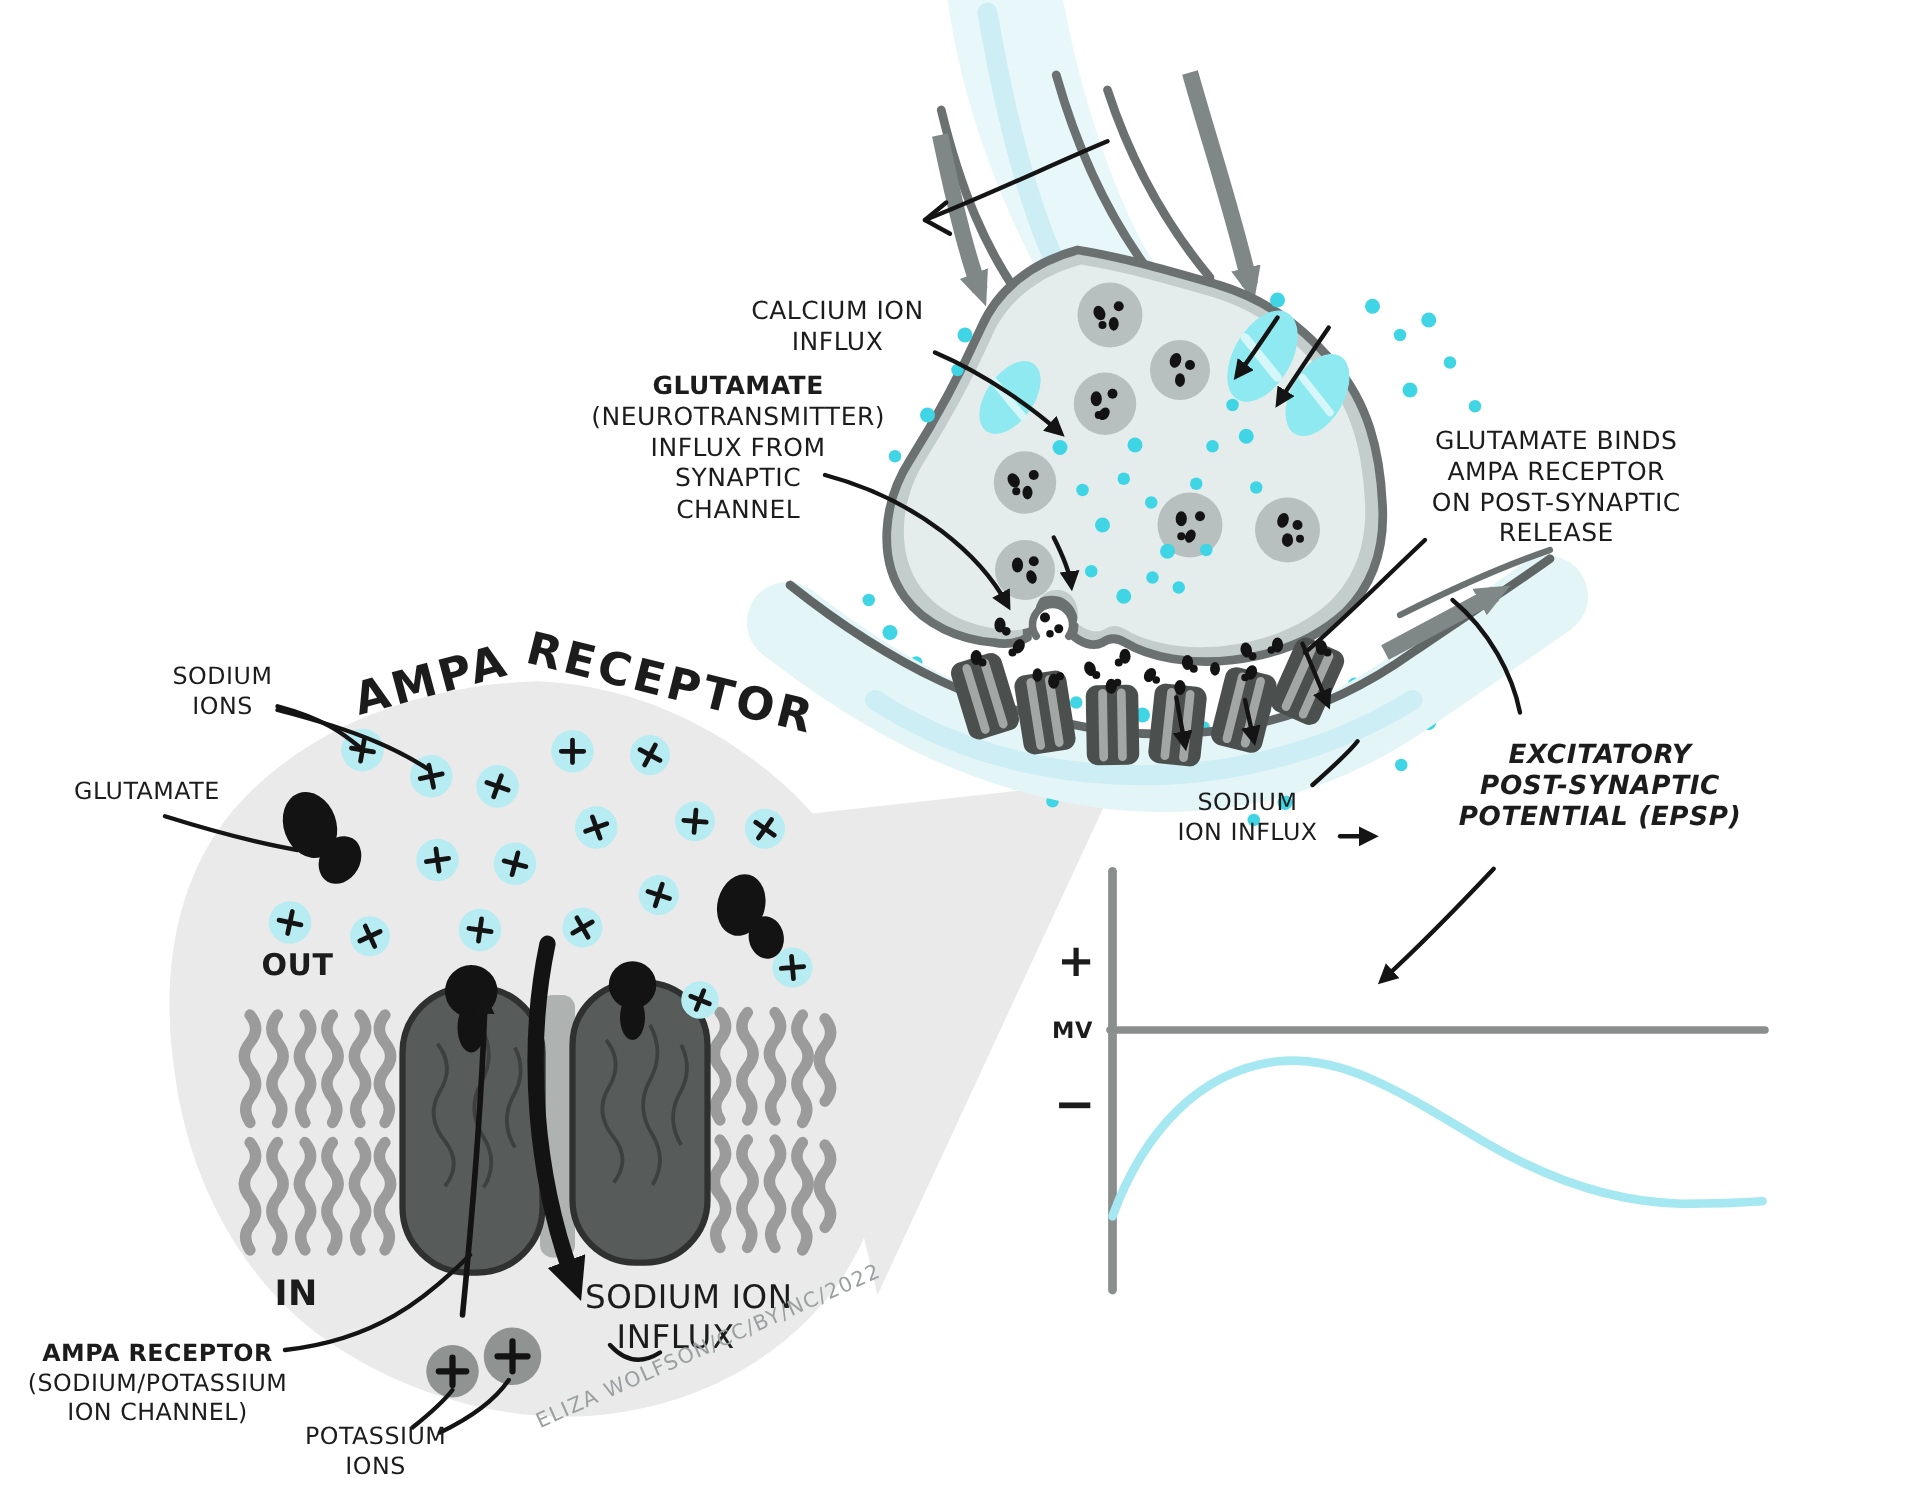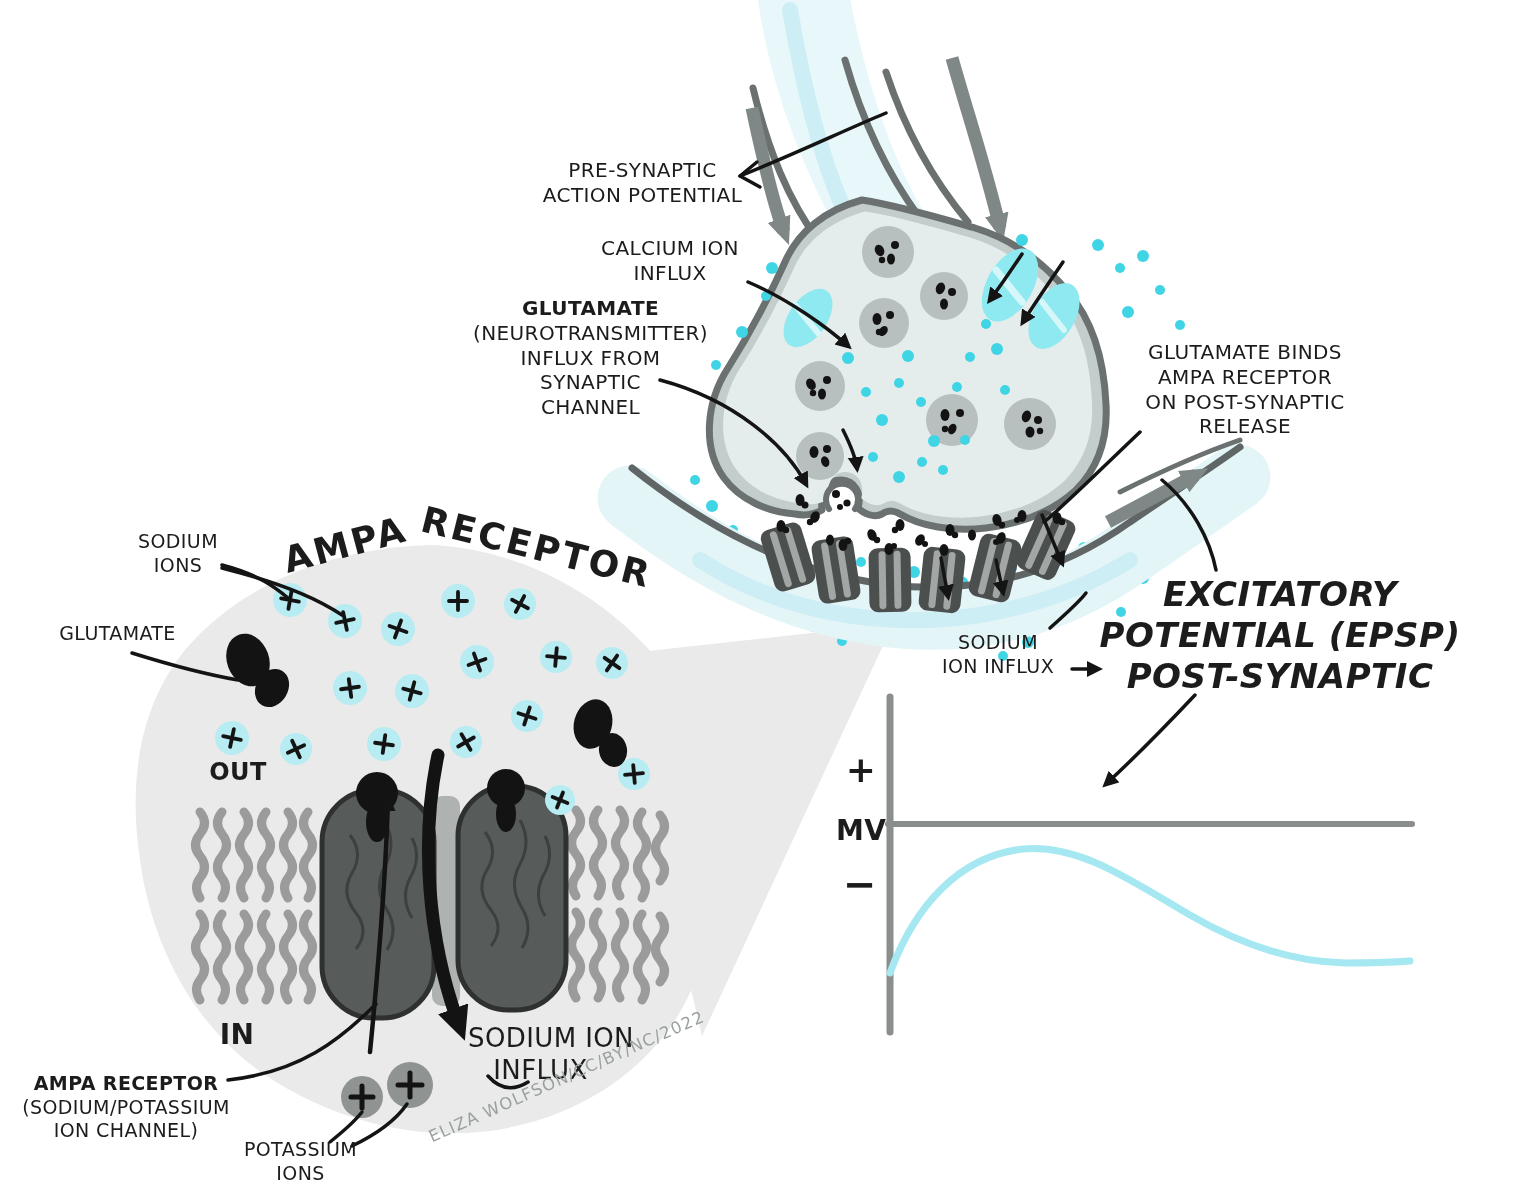--- a/index.html
+++ b/index.html
@@ -474,24 +474,20 @@
       <path d="M222,568 C292,586 322,602 342,615" class="ld"></path>
       <path d="M132,653 C180,668 215,676 238,680" class="ld"></path>
       <path d="M228,1080 C300,1072 340,1040 376,1004" class="ld"></path>
       <path d="M330,1142 C345,1130 355,1121 362,1112" class="ld"></path>
       <path d="M352,1146 C375,1135 396,1120 407,1104" class="ld"></path>
       <path d="M488,1076 q18,20 40,6" class="ld"></path>
     </g>
   </g>
 </svg>
 
-<div class="lab" style="left:540px;top:158px;width:205px;font-size:20px;">
-  <span>PRE-SYNAPTIC</span>
-  <span>ACTION POTENTIAL</span>
-</div>
 
 <div class="lab" style="left:590px;top:236px;width:160px;font-size:20px;">
   <span>CALCIUM ION</span>
   <span>INFLUX</span>
 </div>
 
 <div class="lab" style="left:468px;top:296px;width:245px;font-size:20px;">
   <span class="b">GLUTAMATE</span>
   <span>(NEUROTRANSMITTER)</span>
   <span>INFLUX FROM</span>
@@ -504,28 +500,28 @@
   <span>AMPA RECEPTOR</span>
   <span>ON POST-SYNAPTIC</span>
   <span>RELEASE</span>
 </div>
 
 <div class="lab" style="left:932px;top:631px;width:132px;font-size:19px;">
   <span>SODIUM</span>
   <span>ION INFLUX</span>
 </div>
 
-<div class="lab b ital" style="left:1085px;top:574px;width:390px;font-size:34px;letter-spacing:.5px;line-height:1.2;">
+<div class="lab b ital" style="left:1085px;top:591px;width:390px;font-size:21px;letter-spacing:.5px;line-height:1.2;">
   <span>EXCITATORY</span>
+  <span>POST-SYNAPTIC</span>
   <span>POTENTIAL (EPSP)</span>
-  <span>POST-SYNAPTIC</span>
 </div>
 
 <div class="lab b" style="left:844px;top:748px;width:34px;font-size:36px;">+</div>
-<div class="lab b" style="left:836px;top:814px;width:44px;font-size:28px;">MV</div>
+<div class="lab b" style="left:836px;top:814px;width:44px;font-size:18px;">MV</div>
 <div class="lab b" style="left:842px;top:860px;width:36px;font-size:40px;">−</div>
 
 <div style="position:absolute;left:270px;top:492px;width:380px;height:100px;">
   <span class="b" style="position:absolute;left:12px;top:32px;font-size:36px;letter-spacing:3px;transform:rotate(-15deg);">AMPA</span>
   <span class="b" style="position:absolute;left:152px;top:6px;font-size:36px;letter-spacing:3px;transform:rotate(14deg);transform-origin:left center;">RECEPTOR</span>
 </div>
 
 <div class="lab" style="left:128px;top:530px;width:100px;font-size:19px;">
   <span>SODIUM</span>
   <span>IONS</span>

